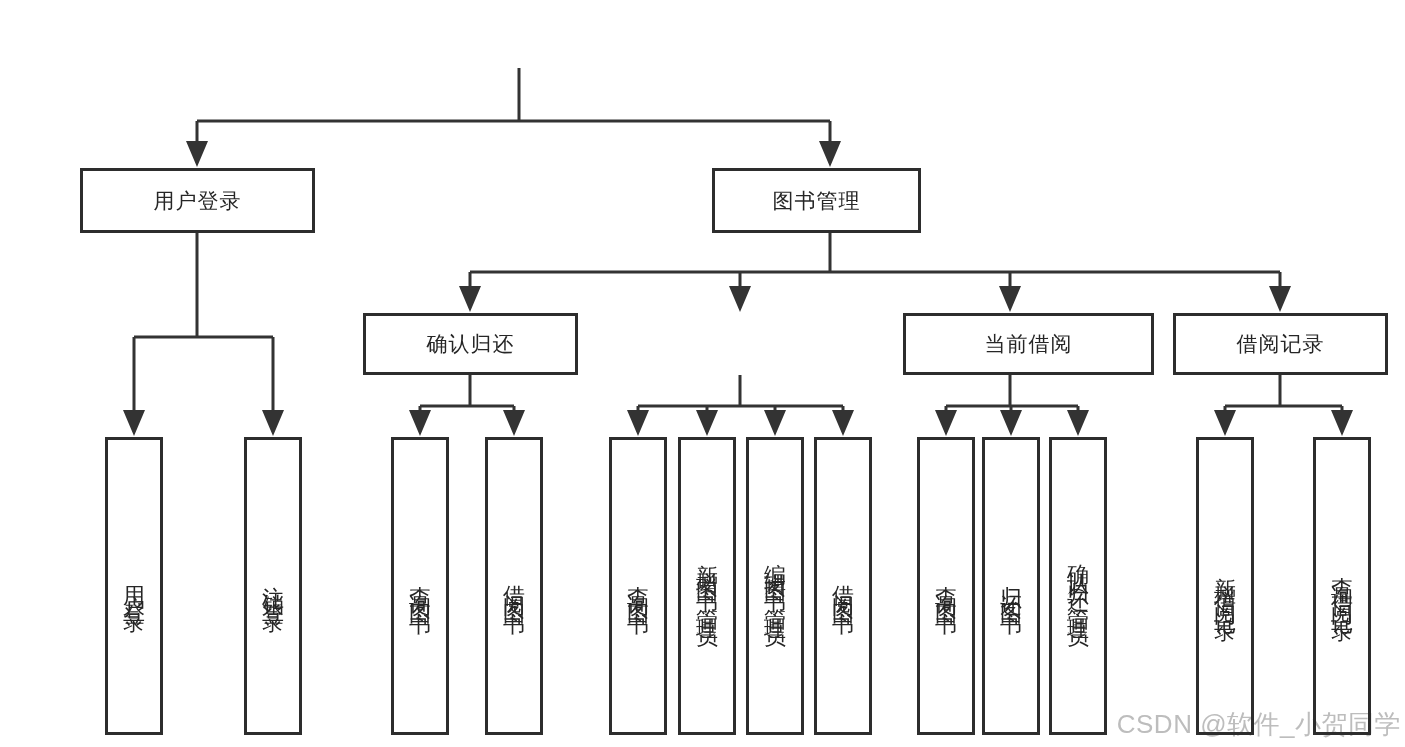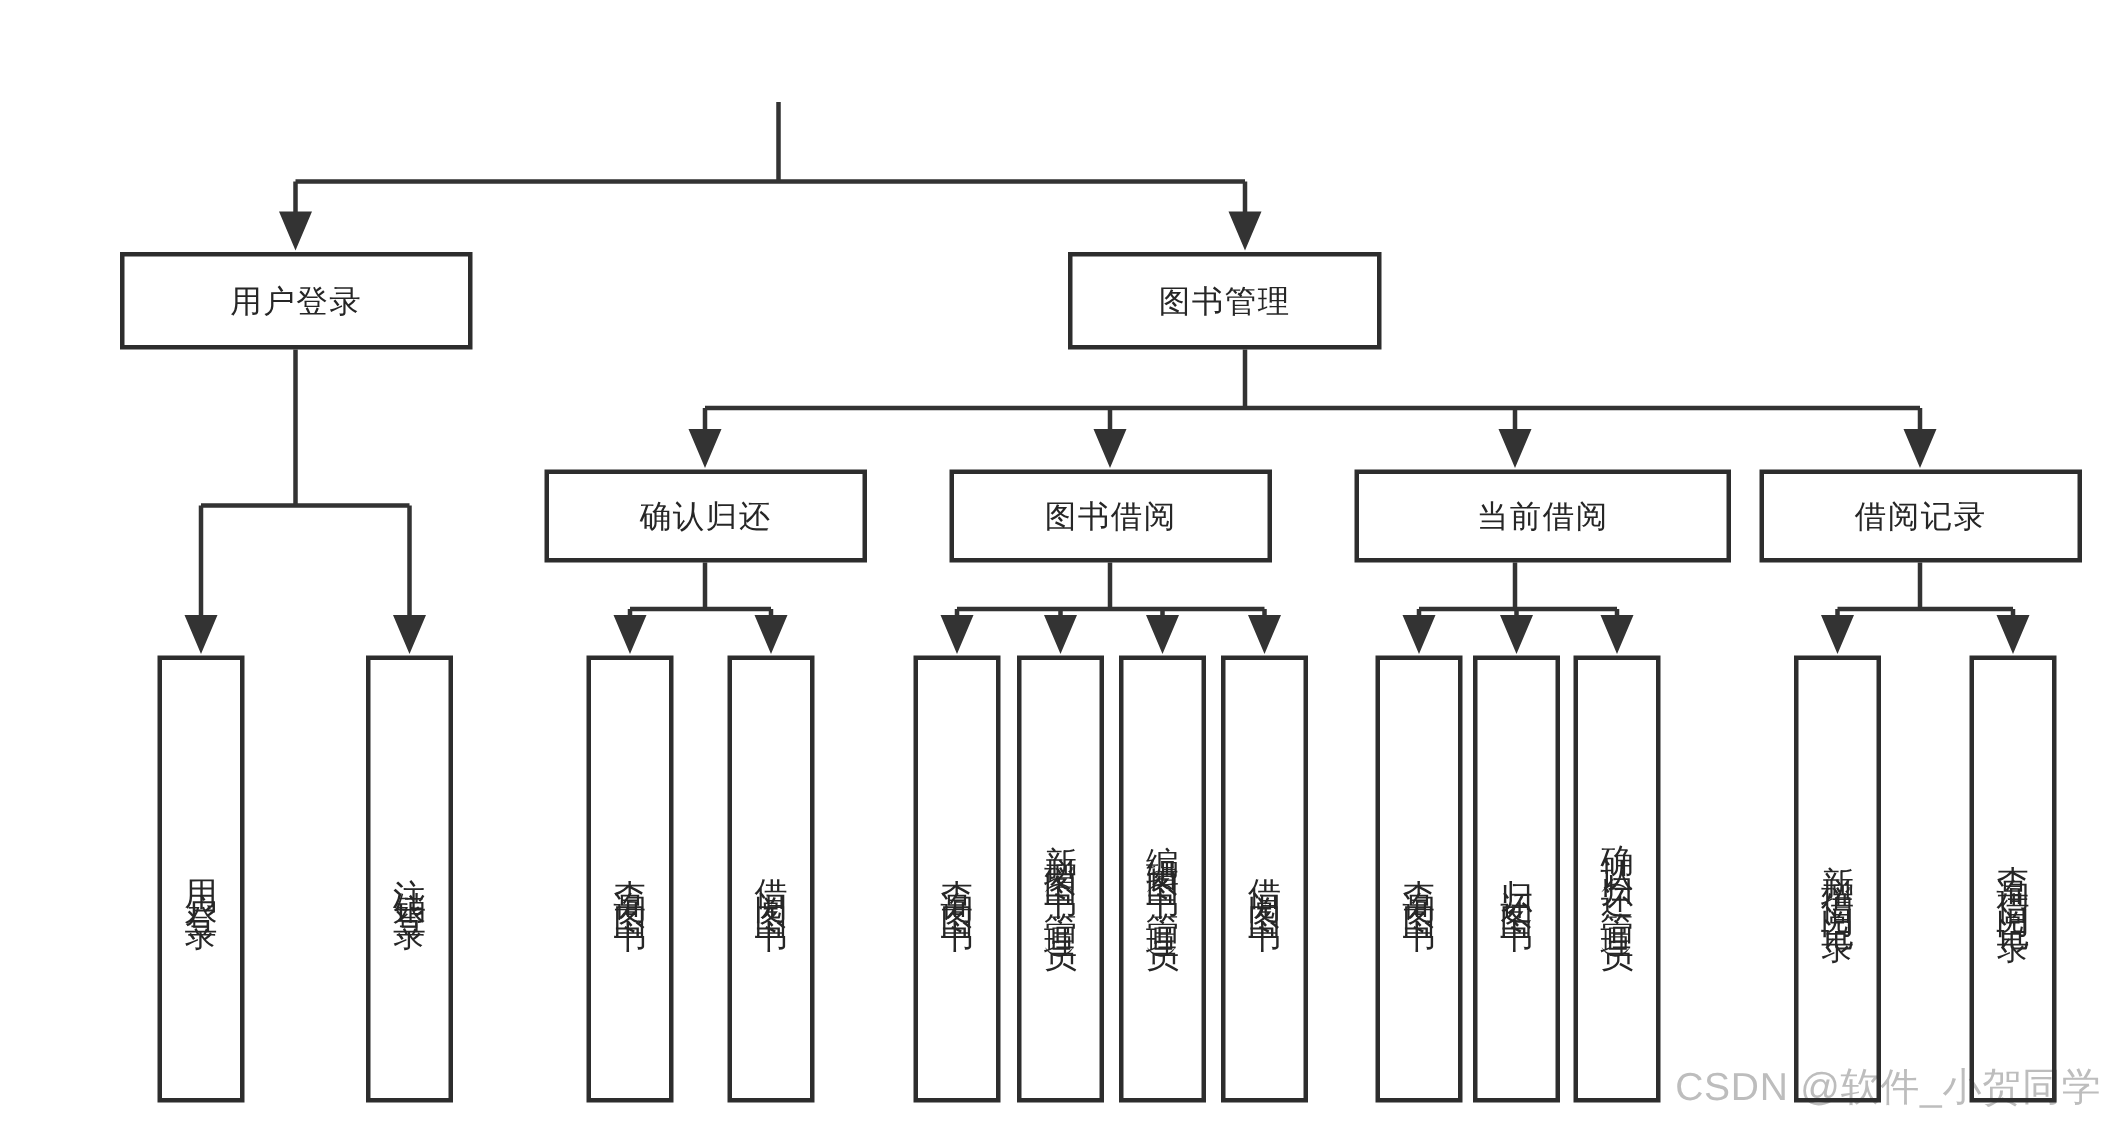--- a/index.html
+++ b/index.html
@@ -117,23 +117,20 @@
   <div class="box" style="left:80px;top:168px;width:235px;height:65px">
     <span class="lbl">用户登录</span>
   </div>
   <div class="box" style="left:712px;top:168px;width:209px;height:65px">
     <span class="lbl">图书管理</span>
   </div>
 
   <div class="box" style="left:363px;top:313px;width:215px;height:62px">
     <span class="lbl">确认归还</span>
   </div>
-  <div class="box" style="left:633px;top:313px;width:215px;height:62px">
-    <span class="lbl">图书借阅</span>
-  </div>
   <div class="box" style="left:903px;top:313px;width:251px;height:62px">
     <span class="lbl">当前借阅</span>
   </div>
   <div class="box" style="left:1173px;top:313px;width:215px;height:62px">
     <span class="lbl">借阅记录</span>
   </div>
 
   <div class="box leaf" style="left:105px;top:437px;width:58px;height:298px">
     <span class="lbl">用户登录</span>
   </div>

